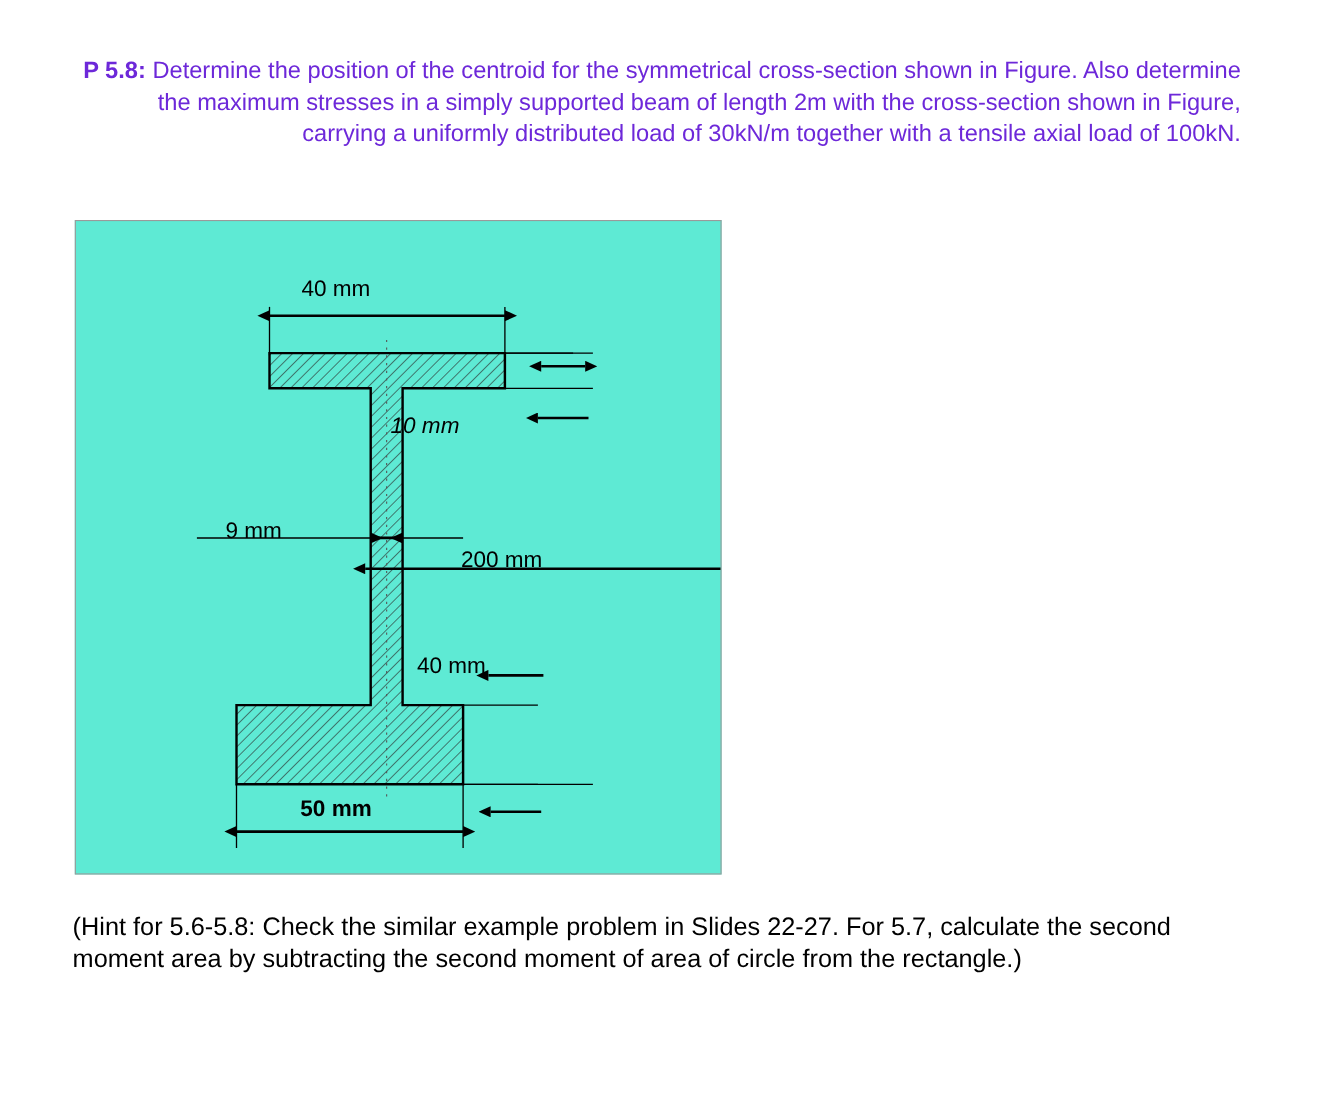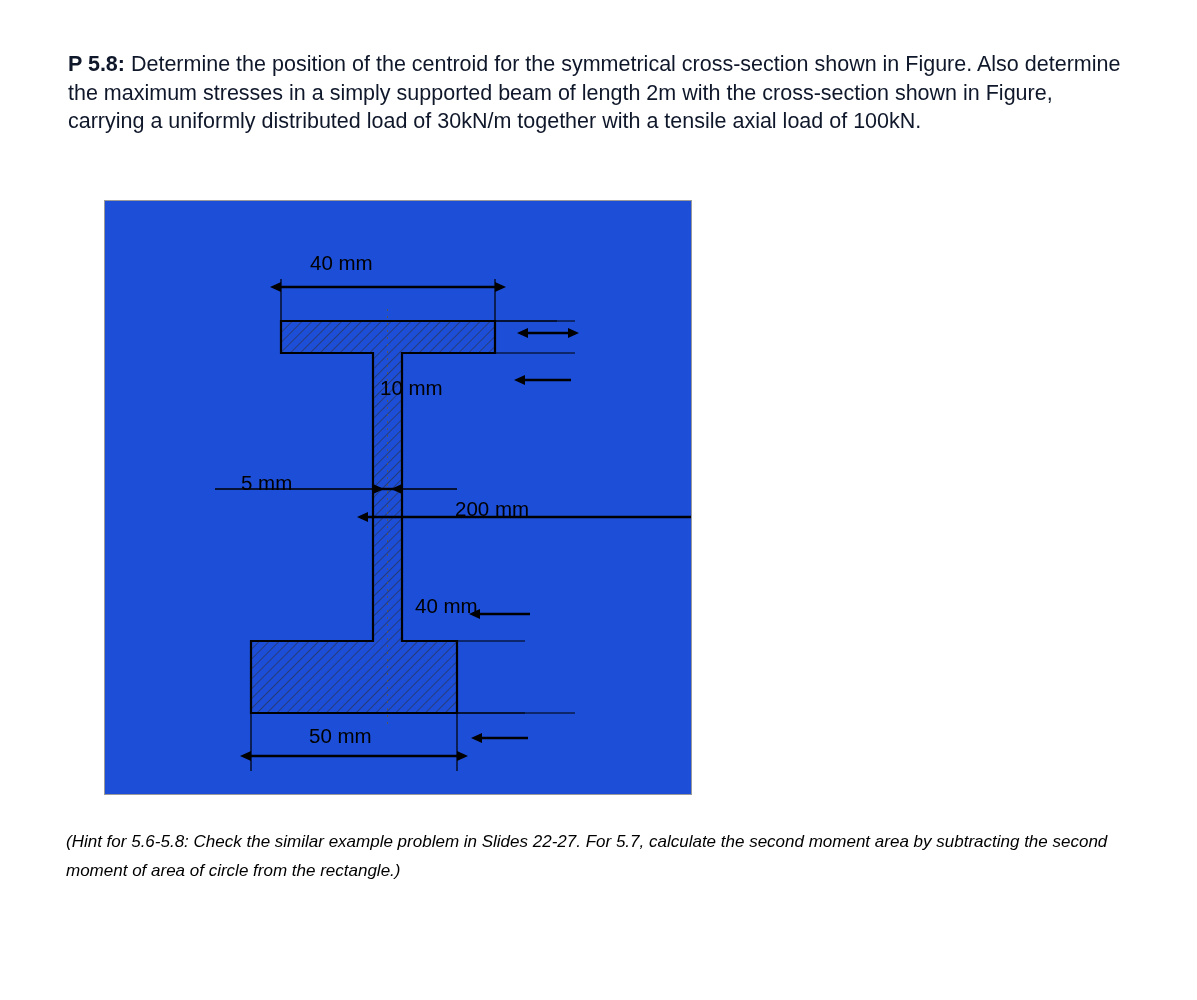--- a/index.html
+++ b/index.html
@@ -16,70 +16,69 @@
     overflow: hidden;
   }
 
   .problem-text {
     position: absolute;
     left: 68px;
     top: 50px;
     width: 1060px;
     font-size: 21.5px;
     line-height: 28.5px;
-    color: #0f172a;
+    color: #6d28d9;
+    text-align: right;
   }
   .problem-text .pnum {
     font-weight: bold;
   }
 
   .figure-box {
     position: absolute;
     left: 68px;
     top: 200px;
     width: 588px;
     height: 595px;
     border: 1px solid #9a9a9a;
     box-sizing: border-box;
-    background: #1d4ed8;
-    margin-left: 36px;
+    background: #5eead4;
   }
 
   .hint-text {
     position: absolute;
     left: 66px;
     top: 828px;
     width: 1070px;
-    font-size: 17px;
+    font-size: 23px;
     line-height: 28.5px;
     color: #000;
-    font-style: italic;
   }
 
   .fig-svg {
     position: absolute;
     left: 0;
     top: 0;
   }
 
   .dim-label {
     position: absolute;
     font-size: 20.5px;
     font-family: "Liberation Sans", sans-serif;
     color: #000;
     white-space: nowrap;
   }
 
   
   .lbl-40 { left: 205px; top: 50px; }
-  .lbl-10 { left: 275px; top: 175px; }
+  .lbl-10 { left: 286px; top: 175px; font-style: italic; }
   .lbl-5  { left: 136px; top: 270px; }
   .lbl-120{ left: 350px; top: 296px; }
   .lbl-20 { left: 310px; top: 393px; }
-  .lbl-50 { left: 204px; top: 523px; }
+  .lbl-50 { left: 204px; top: 523px; font-weight: bold; }
 </style>
 </head>
 <body>
 
 <div class="problem-text">
   <span class="pnum">P 5.8:</span><span> Determine the position of the centroid for the symmetrical cross-section shown in Figure. Also determine the maximum stresses in a simply supported beam of length 2m with the cross-section shown in Figure, carrying a uniformly distributed load of 30kN/m together with a tensile axial load of 100kN.</span>
 </div>
 
 <div class="figure-box">
 
@@ -125,20 +124,20 @@
     <line x1="400" y1="388" x2="400" y2="438" stroke="#000" stroke-width="2.4" marker-end="url(#arrR)" transform="rotate(90 400 413)"></line>
     <line x1="400" y1="560" x2="400" y2="514" stroke="#000" stroke-width="2.4" marker-end="url(#arrR)" transform="rotate(-90 400 537)"></line>
 
     <line x1="146" y1="512" x2="146" y2="570" stroke="#000" stroke-width="1.2"></line>
     <line x1="352" y1="512" x2="352" y2="570" stroke="#000" stroke-width="1.2"></line>
     <line x1="146" y1="555" x2="352" y2="555" stroke="#000" stroke-width="2.4" marker-start="url(#arrL)" marker-end="url(#arrR)"></line>
   </svg>
 
   <div class="dim-label lbl-40">40 mm</div>
   <div class="dim-label lbl-10">10 mm</div>
-  <div class="dim-label lbl-5">5 mm</div>
+  <div class="dim-label lbl-5">9 mm</div>
   <div class="dim-label lbl-120">200 mm</div>
   <div class="dim-label lbl-20">40 mm</div>
   <div class="dim-label lbl-50">50 mm</div>
 
 </div>
 
 <div class="hint-text">(Hint for 5.6-5.8: Check the similar example problem in Slides 22-27. For 5.7, calculate the second moment area by subtracting the second moment of area of circle from the rectangle.)</div>
 
 </body></html>

